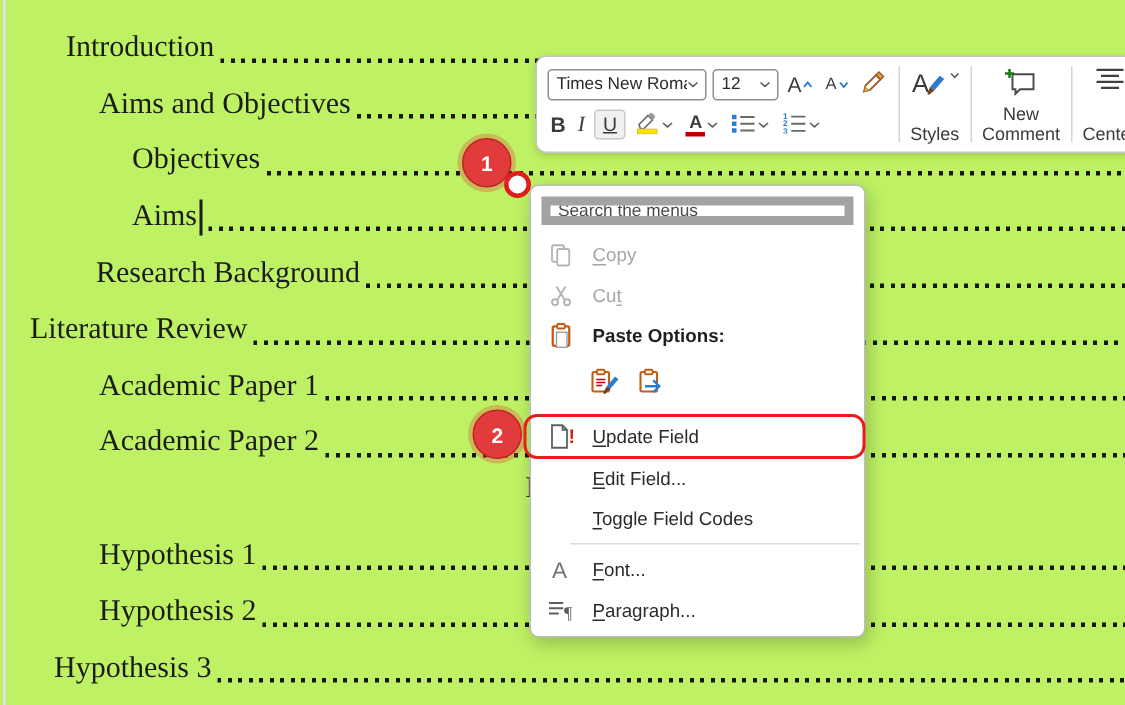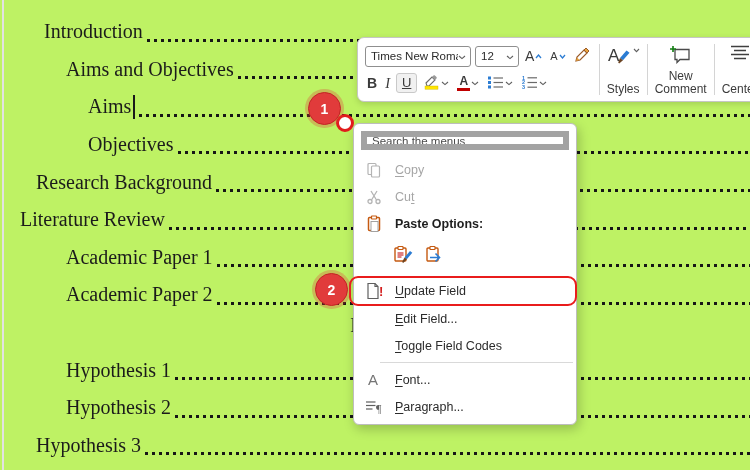--- a/index.html
+++ b/index.html
@@ -111,29 +111,29 @@
   <div class="toc">
       <div class="toc-row" style="padding-left: 44px;">
         <span class="toc-label">Introduction</span>
         <span class="toc-leader"></span>
       </div>
       <div class="toc-row" style="padding-left: 66px;">
         <span class="toc-label">Aims and Objectives</span>
         <span class="toc-leader"></span>
       </div>
       <div class="toc-row" style="padding-left: 88px;">
+        <span class="toc-label">Objectives</span>
+        <span class="toc-leader"></span>
+      </div>
+      <div class="toc-row" style="padding-left: 88px;">
         <span class="toc-label">Aims</span>
         <span class="text-caret"></span>
         <span class="toc-leader"></span>
       </div>
-      <div class="toc-row" style="padding-left: 88px;">
-        <span class="toc-label">Objectives</span>
-        <span class="toc-leader"></span>
-      </div>
-      <div class="toc-row" style="padding-left: 36px;">
+      <div class="toc-row" style="padding-left: 64px;">
         <span class="toc-label">Research Background</span>
         <span class="toc-leader"></span>
       </div>
       <div class="toc-row" style="padding-left: 20px;">
         <span class="toc-label">Literature Review</span>
         <span class="toc-leader"></span>
       </div>
       <div class="toc-row" style="padding-left: 66px;">
         <span class="toc-label">Academic Paper 1</span>
         <span class="toc-leader"></span>

